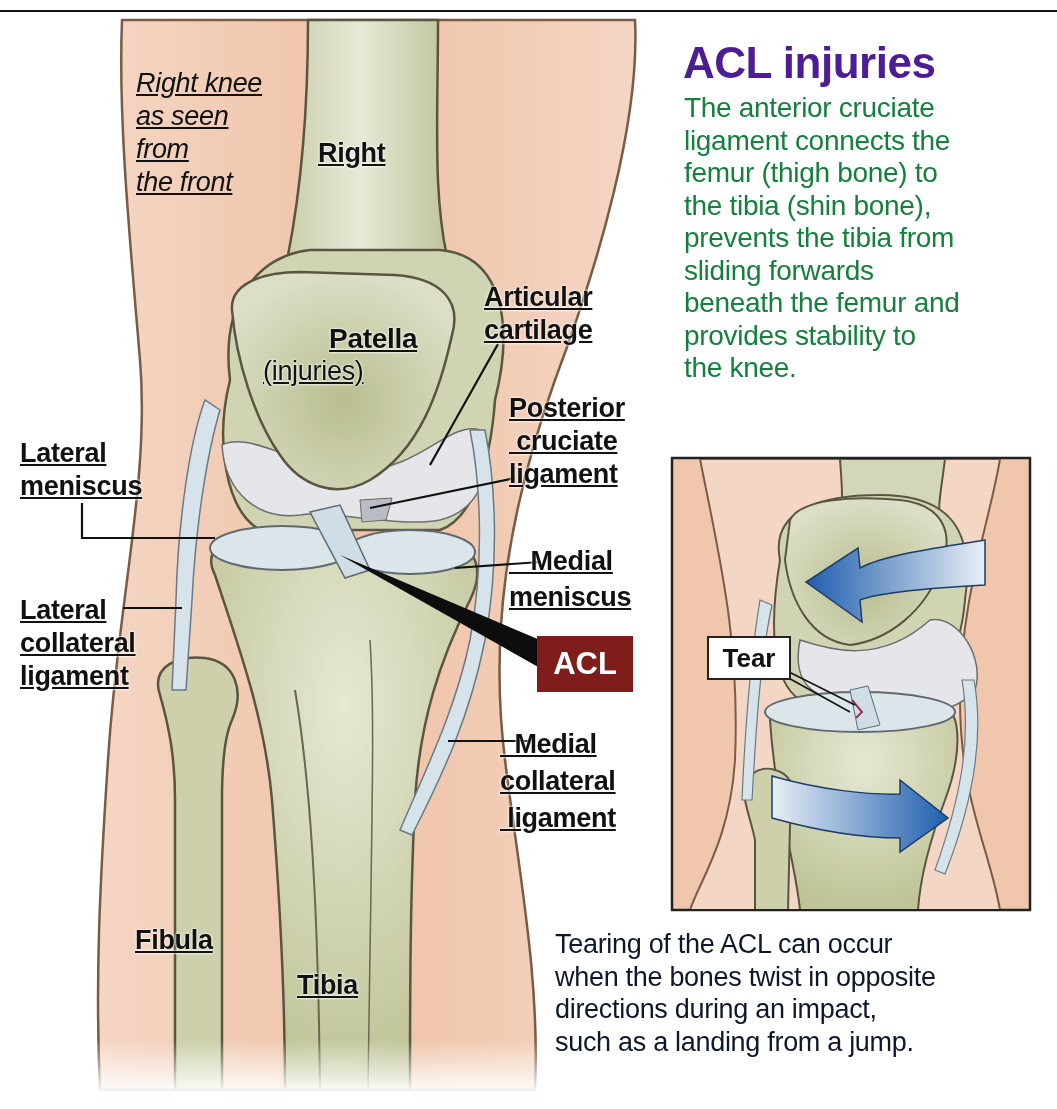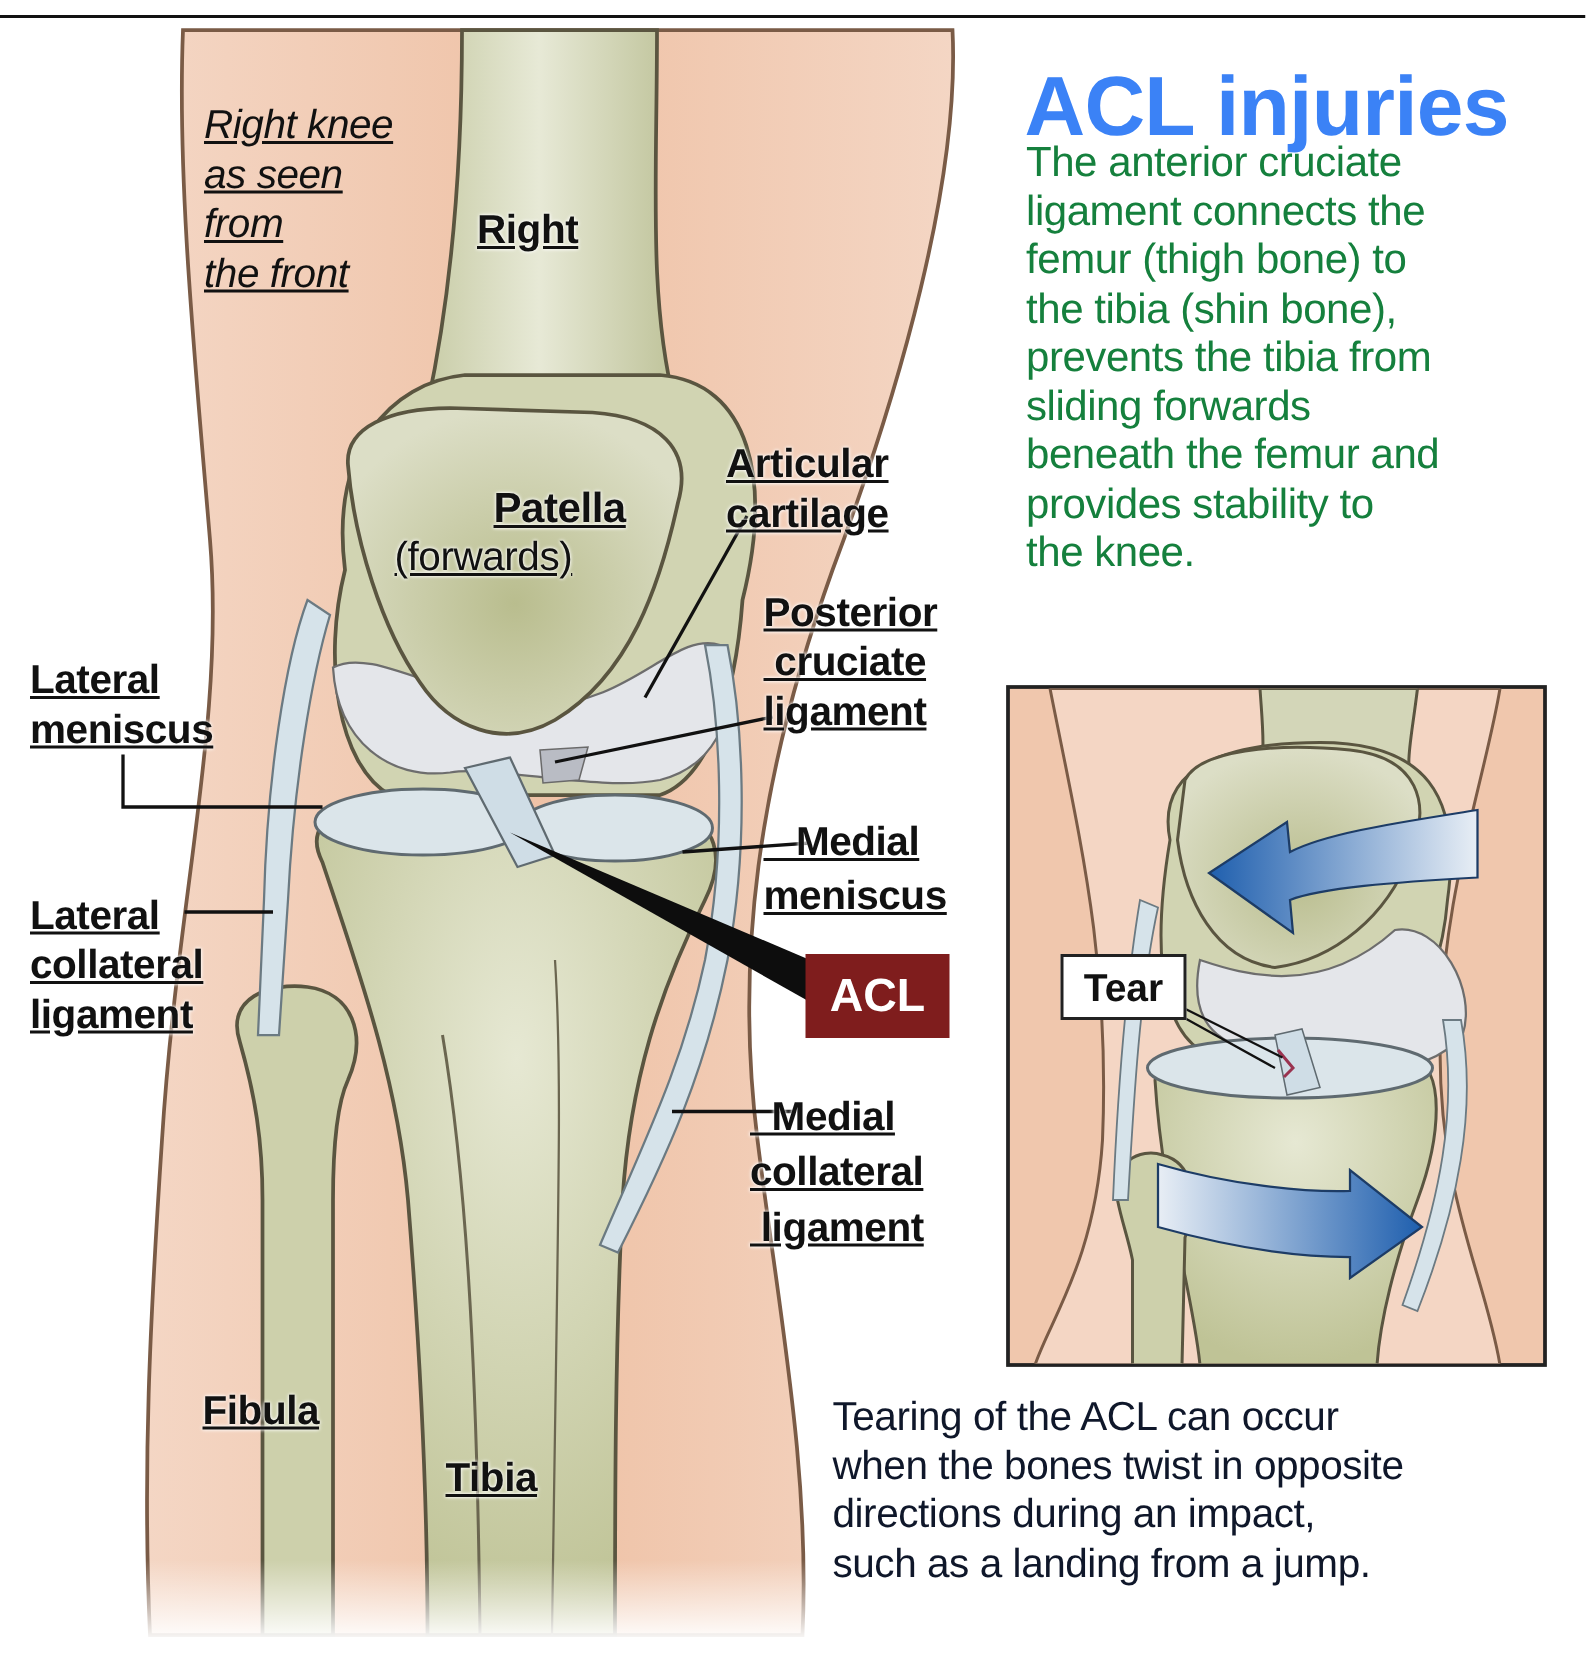--- a/index.html
+++ b/index.html
@@ -2,21 +2,21 @@
 <html><head>
 <meta charset="utf-8">
 <style>
   html, body { margin:0; padding:0; background:#ffffff; }
   body { width:1057px; height:1109px; position:relative; overflow:hidden; font-family:"Liberation Sans", "DejaVu Sans", sans-serif; }
   .topline { position:absolute; left:0; top:10px; width:1057px; height:2px; background:#111; }
   svg.art { position:absolute; left:0; top:0; }
   .lbl { position:absolute; color:#111; font-weight:bold; font-size:27px; line-height:31px; letter-spacing:-0.3px; text-shadow:0 0 3px rgba(255,255,255,0.9), 0 0 2px rgba(255,255,255,0.9); white-space:pre;text-decoration:underline; }
   .lbl.italic { font-weight:normal; font-style:italic; font-size:27px; line-height:33px; text-shadow:none; }
   .lbl.normal { font-weight:normal; }
-  .title { position:absolute; left:683px; top:38px; font-size:56px; font-weight:bold; letter-spacing:-0.5px; color:#3b82f6; }
+  .title { position:absolute; left:683px; top:38px; font-size:44px; font-weight:bold; letter-spacing:-0.5px; color:#4c1d95; }
   .desc { position:absolute; left:684px; top:92px; font-size:28px; line-height:32.5px; color:#15803d; white-space:pre; letter-spacing:-0.3px; }
   .caption { position:absolute; left:555px; top:928px; font-size:27px; line-height:32.5px; color:#0f172a; white-space:pre; letter-spacing:-0.3px; }
   .acl-tag { position:absolute; left:537px; top:636px; width:96px; height:56px; background:#7f1d1d; color:#fff; font-weight:bold; font-size:31px; display:flex; align-items:center; justify-content:center; }
   .tear-tag { position:absolute; left:685px; top:636px; width:80px; height:40px; background:#fff; border:2px solid #222; font-weight:bold; font-size:26px; display:flex; align-items:center; justify-content:center; color:#111;margin-left:22px; }
 </style>
 </head>
 <body>
 
 <div class="topline"></div>
 
@@ -127,22 +127,22 @@
     <path d="M765,660 L855,705 M765,665 L850,712" stroke="#111" stroke-width="1.5" fill="none"></path>
   </g>
 </svg>
 
 <div class="lbl italic" style="left:136px; top:67px;">Right knee
 as seen
 from
 the front</div>
 <div class="lbl" style="left:318px; top:138px;">Right</div>
 <div class="lbl" style="left:285px; top:323px; font-size:28px;padding-left:44px;">Patella</div>
-<div class="lbl normal" style="left:263px; top:356px; font-size:27px;">(forwards)</div>
-<div class="lbl" style="left:484px; top:281px; line-height:33px;margin-top:12px;">Articular
+<div class="lbl normal" style="left:263px; top:356px; font-size:27px;">(injuries)</div>
+<div class="lbl" style="left:484px; top:281px; line-height:33px;">Articular
 cartilage</div>
 <div class="lbl" style="left:509px; top:392px; line-height:33px;">Posterior
  cruciate
 ligament</div>
 <div class="lbl" style="left:20px; top:437px; line-height:33px;">Lateral
 meniscus</div>
 <div class="lbl" style="left:509px; top:543px; line-height:36px;">   Medial
 meniscus</div>
 <div class="lbl" style="left:20px; top:594px; line-height:33px;">Lateral
 collateral

